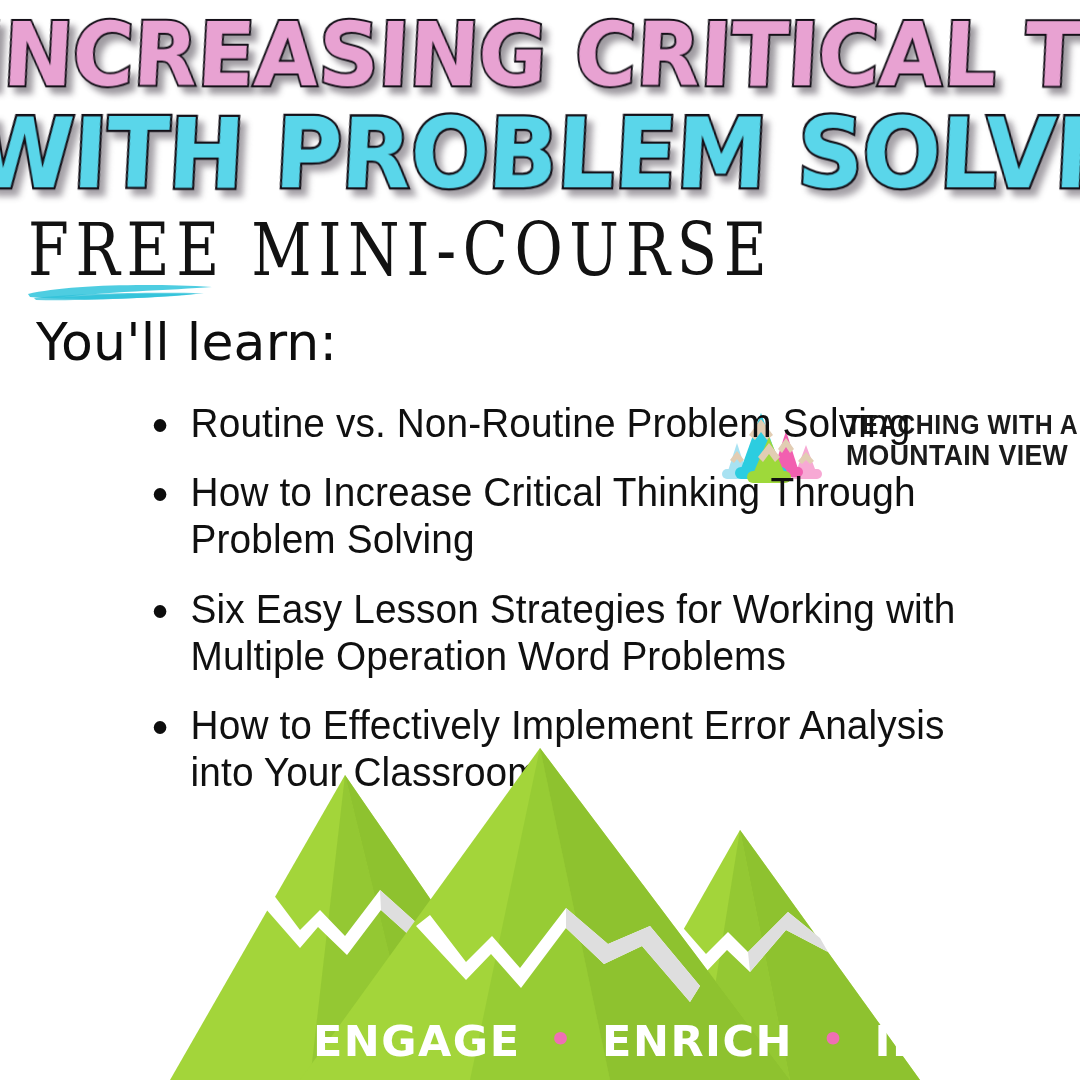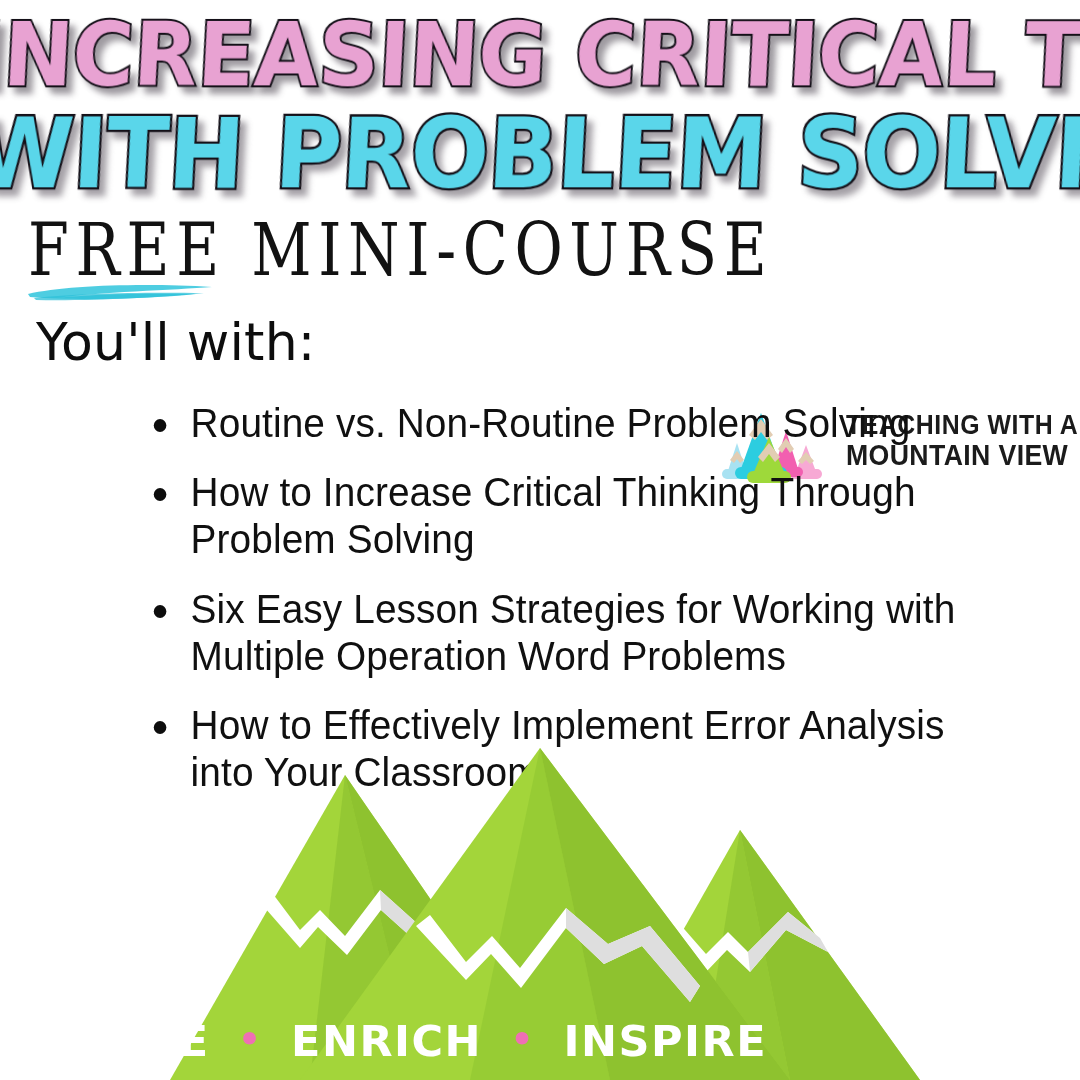--- a/index.html
+++ b/index.html
@@ -180,21 +180,21 @@
     width: 1080px;
     height: 340px;
   }
   .scene svg { display: block; width: 1080px; height: 340px; }
 
   .tagline {
     position: absolute;
     left: 0;
     bottom: 14px;
     width: 1080px;
-    text-align: left;
+    text-align: right;
     font-family: "DejaVu Sans", sans-serif;
     font-weight: bold;
     font-size: 43px;
     letter-spacing: 1.5px;
     color: #ffffff;
     white-space: nowrap;
   }
   .tagline .sep {
     color: #ef6fb4;
     font-size: 36px;
@@ -249,21 +249,21 @@
         <rect x="41" y="66" width="44" height="12" rx="6" fill="#9ed93a"></rect>
         <path d="M52,52 L63,38 L74,52 L69,57 L63,49 L57,57 Z" fill="#e2cdb3"></path>
       </svg>
       <div class="logo-words">
         <span class="logo-line l1">TEACHING WITH A</span>
         <span class="logo-line l2">MOUNTAIN VIEW</span>
       </div>
     </div>
   </div>
 
-  <div class="learn-heading">You'll with:</div>
+  <div class="learn-heading">You'll learn:</div>
 
   <ul class="bullets">
     <li class="bullet">
       <span class="dot"></span>
       <span>Routine vs. Non-Routine Problem Solving</span>
     </li>
     <li class="bullet">
       <span class="dot"></span>
       <span>How to Increase Critical Thinking Through Problem Solving</span>
     </li>

